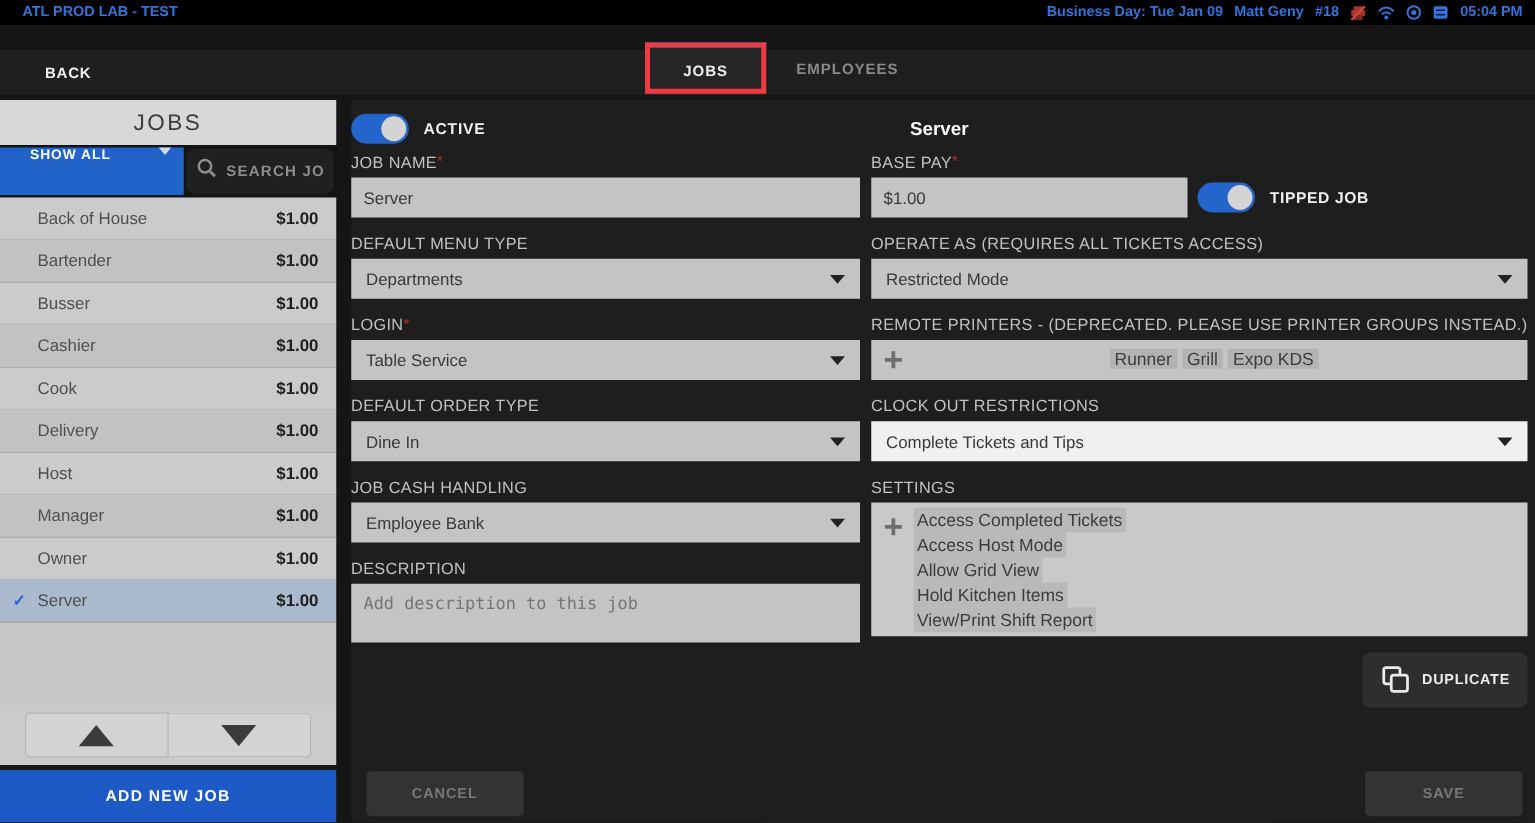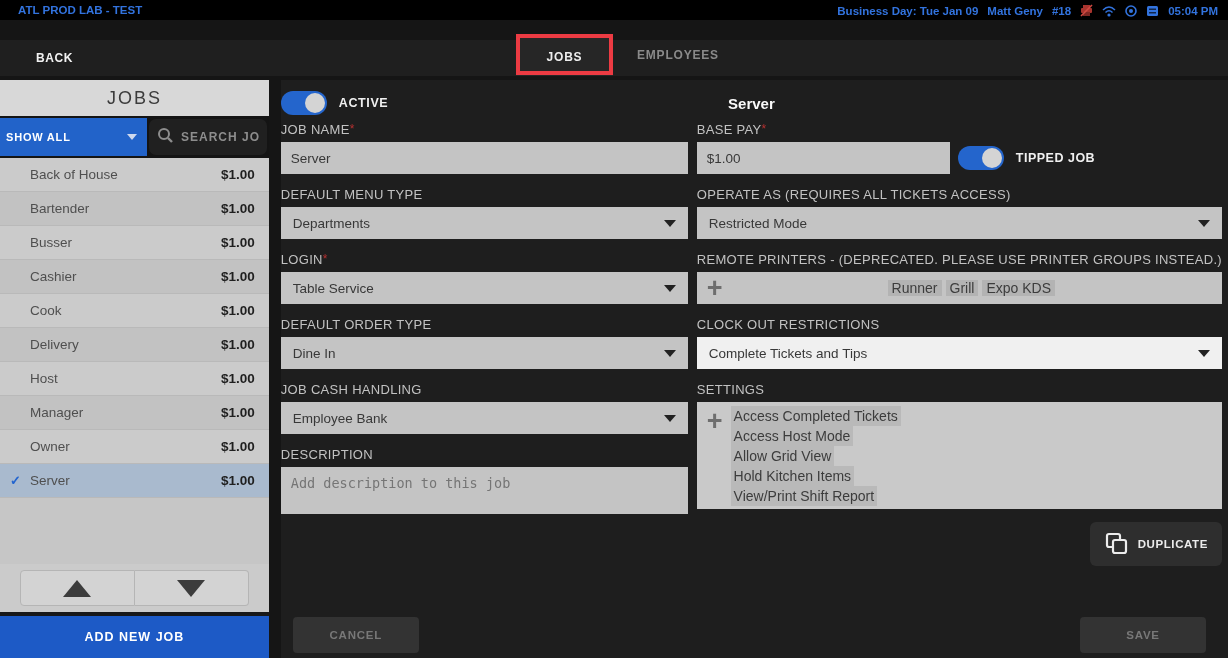--- a/index.html
+++ b/index.html
@@ -2,40 +2,40 @@
 <html><head>
 <meta charset="utf-8">
 <style>
   * { margin:0; padding:0; box-sizing:border-box; }
   html,body { width:1228px; height:658px; background:#151515; font-family:"Liberation Sans", sans-serif; overflow:hidden; }
   .page { position:relative; width:1228px; height:658px; display:flex; flex-direction:column; }
 
   
   .statusbar { height:20px; background:#000; display:flex; align-items:center; justify-content:space-between; padding:0 10px 0 18px; }
   .statusbar, .statusbar * { color:#3273de; font-size:11.5px; font-weight:bold; }
-  .status-right { display:flex; align-items:flex-end; gap:9px; }
+  .status-right { display:flex; align-items:center; gap:9px; }
   .sicon { display:inline-flex; align-items:center; }
 
   
   .navbar { height:36px; background:#1f1f1f; position:relative; display:flex; align-items:center;margin-top:20px; }
   .back-btn { color:#f2f2f2; font-size:12px; font-weight:bold; letter-spacing:.6px; padding-left:36px; cursor:pointer; }
   .tabs { position:absolute; left:516px; top:-6px; height:42px; display:flex; align-items:stretch; }
   .tab { display:flex; align-items:center; justify-content:center; font-size:12px; font-weight:bold; letter-spacing:.8px; padding:0 14px; }
   .tab.active { width:97px; background:#262626; color:#eee; border-top:4px solid #1d5ecf; }
   .tab.inactive { color:#8a8a8a; margin-left:10px; }
   .annotation-box { position:absolute; left:516px; top:-6px; width:97px; height:41px; border:4px solid #ec3b43; pointer-events:none; z-index:5; }
 
   
   .body { flex:1; display:flex; padding-top:4px; }
 
   
   .sidebar { width:291px; display:flex; flex-direction:column; background:#181818; }
   .sb-title { height:36px; background:#d8d8d8; color:#3c3c3c; font-size:18px; letter-spacing:2px; display:flex; align-items:center; justify-content:center; }
   .sb-filterrow { height:42px; background:#141414; display:flex; align-items:stretch; padding:2px 0; }
-  .showall { width:147px; background:#2263c9; color:#fff; font-size:11px; font-weight:bold; letter-spacing:.8px; display:flex; align-items:center; padding:0 10px 0 6px; cursor:pointer; }
+  .showall { width:147px; background:#2263c9; color:#fff; font-size:11px; font-weight:bold; letter-spacing:.8px; display:flex; align-items:flex-start; padding:0 10px 0 24px; cursor:pointer; }
   .showall .tri { margin-left:auto; width:0; height:0; border-left:5px solid transparent; border-right:5px solid transparent; border-top:6px solid #cfd9ee; }
   .searchbox { flex:1; margin:1px 2px; background:#202020; border-radius:7px; display:flex; align-items:center; padding:0 8px; gap:7px; }
   .searchbox input { background:transparent; border:none; outline:none; color:#bbb; font-size:12px; letter-spacing:1px; width:100%; font-weight:bold; }
   .searchbox input::placeholder { color:#8d8d8d; }
   .job-list { display:flex; flex-direction:column; }
   .job-row { height:34px; display:flex; align-items:center; padding:0 14px 0 30px; position:relative; cursor:pointer; border-bottom:1px solid #b9b9b9; }
   .job-row:nth-child(odd){ background:#cbcbcb; }
   .job-row:nth-child(even){ background:#c2c2c2; }
   .job-row.selected { background:#a9bace; }
   .job-check { position:absolute; left:10px; color:#2365cf; font-size:13px; font-weight:bold; }
@@ -75,21 +75,21 @@
   .plus { color:#6e6e6e; font-size:27px; font-weight:bold; line-height:22px; margin-right:8px; flex:none; cursor:pointer; }
   .chips-center { flex:1; text-align:center; }
   .chip { display:inline-block; background:#b3b3b3; color:#3c3c3c; font-size:14px; padding:0 4px; margin:0 2px; }
   .settings-box { height:107px; background:#c9c9c9; display:flex; align-items:flex-start; padding:4px 10px; }
   .settings-box .plus { margin-top:4px; }
   .chip-stack { display:flex; flex-direction:column; align-items:flex-start; }
   .chip-line { background:#b9b9b9; color:#3c3c3c; font-size:14px; line-height:20px; padding:0 3px; }
   .dup-row { display:flex; justify-content:flex-end; margin-top:10px; }
   .dup-btn { background:#2e2e2e; border-radius:6px; height:44px; display:flex; align-items:center; padding:0 14px; gap:8px; cursor:pointer; }
   .dup-btn span { color:#ececec; font-size:11.5px; font-weight:bold; letter-spacing:.6px; }
-  .footer-btns { position:absolute; left:12px; right:22px; bottom:5px; height:36px; display:flex; justify-content:space-between; }
+  .footer-btns { position:absolute; left:12px; right:10px; bottom:5px; height:36px; display:flex; justify-content:space-between; }
   .f-btn { width:126px; height:36px; border-radius:4px; background:#333; color:#787878; font-size:11.5px; font-weight:bold; letter-spacing:.8px; display:flex; align-items:center; justify-content:center; cursor:pointer; }
 </style>
 </head>
 <body>
 
 <div class="page">
 
   <div class="statusbar">
     <span>ATL PROD LAB - TEST</span>
     <div class="status-right">

